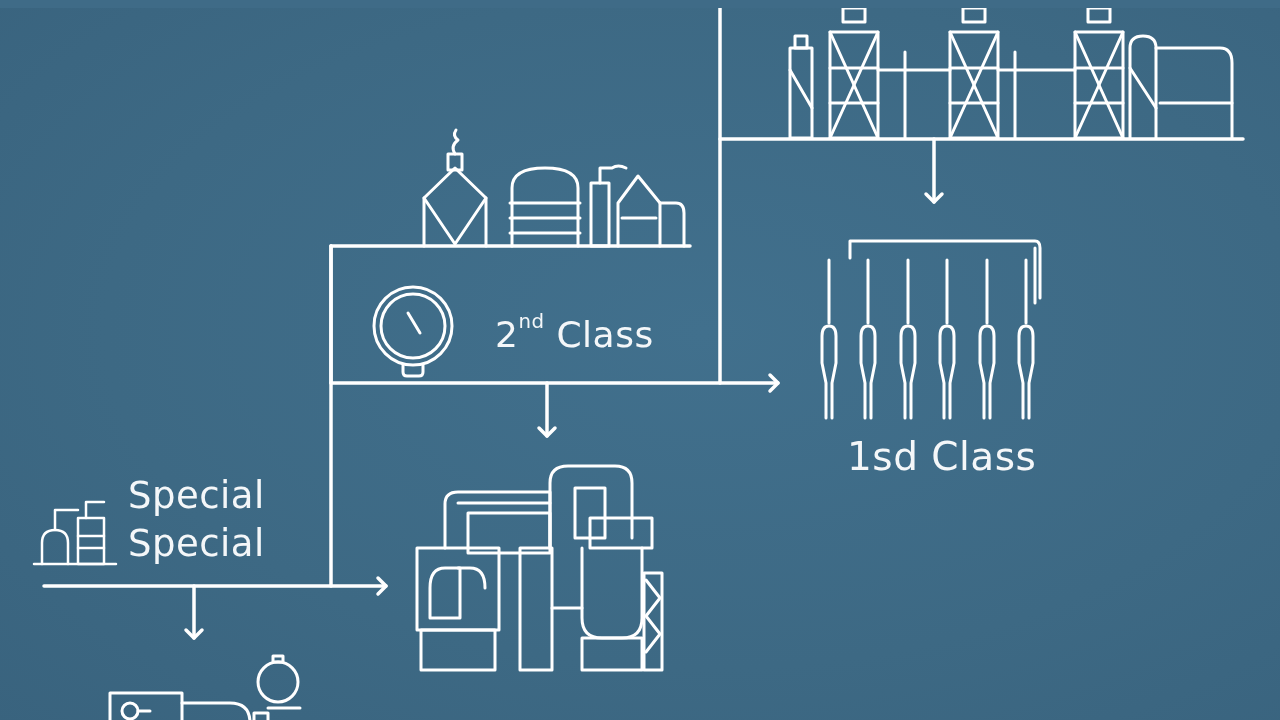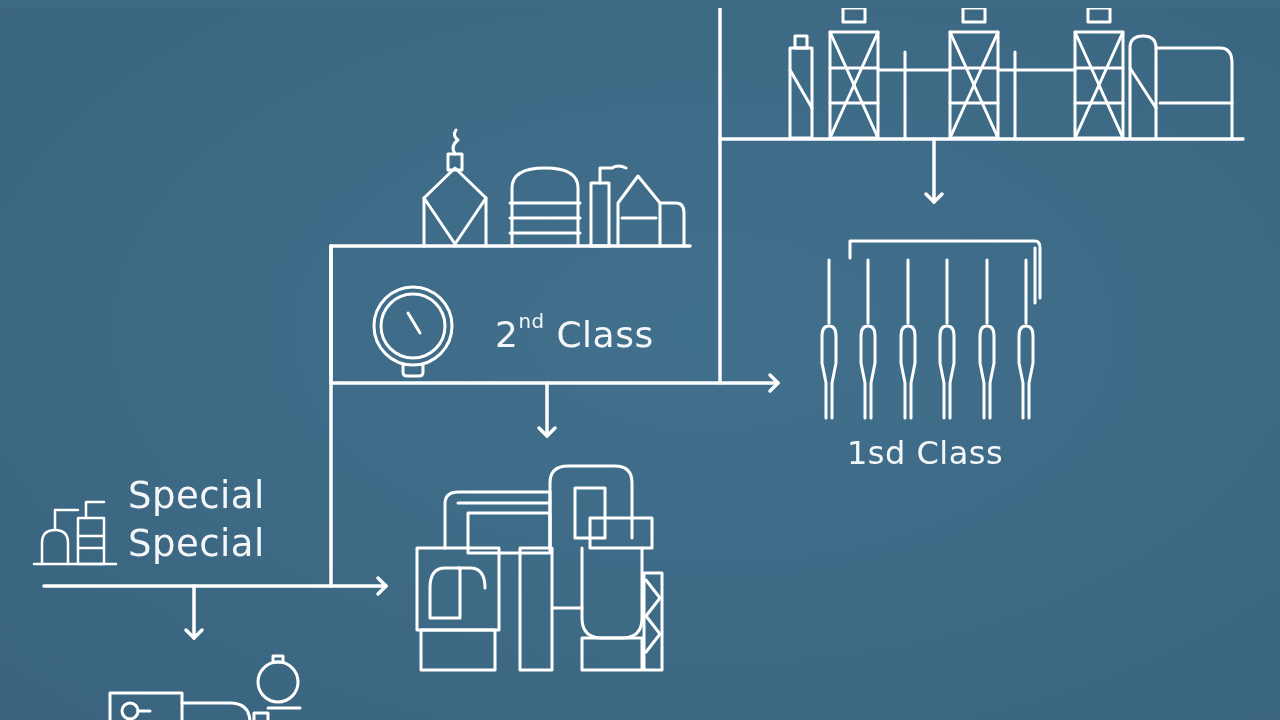--- a/index.html
+++ b/index.html
@@ -2,21 +2,21 @@
 <html><head>
 <meta charset="utf-8">
 <style>
   html, body { margin:0; padding:0; }
   body { width:1280px; height:720px; overflow:hidden; background:#3f6b87; position:relative; font-family:"DejaVu Sans", sans-serif; }
   .stage { position:absolute; left:0; top:8px; width:1280px; height:720px; background: radial-gradient(ellipse at 55% 45%, #41708d 0%, #3d6984 60%, #39637e 100%); }
   svg.lines { position:absolute; left:0; top:0; }
   .label { position:absolute; color:#f4f7f9; font-family:"DejaVu Sans", sans-serif; font-weight:500; white-space:nowrap; letter-spacing:0.5px; }
   .label sup { font-size:0.55em; position:relative; top:-0.2em; vertical-align:top; }
   .lbl-2nd { left:495px; top:306px; font-size:36px; }
-  .lbl-1st { left:847px; top:426px; font-size:32px; }
+  .lbl-1st { left:847px; top:426px; font-size:39px; }
   .lbl-special { left:128px; top:464px; font-size:37px; line-height:48px; text-align:center; }
 </style>
 </head>
 <body>
 
 <div class="stage">
 <svg class="lines" width="1280" height="720" viewBox="0 0 1280 720" fill="none" stroke="#ffffff" stroke-width="3.5" stroke-linecap="round" stroke-linejoin="round">
 
   <g>
     <line x1="720" y1="0" x2="720" y2="375"></line>

